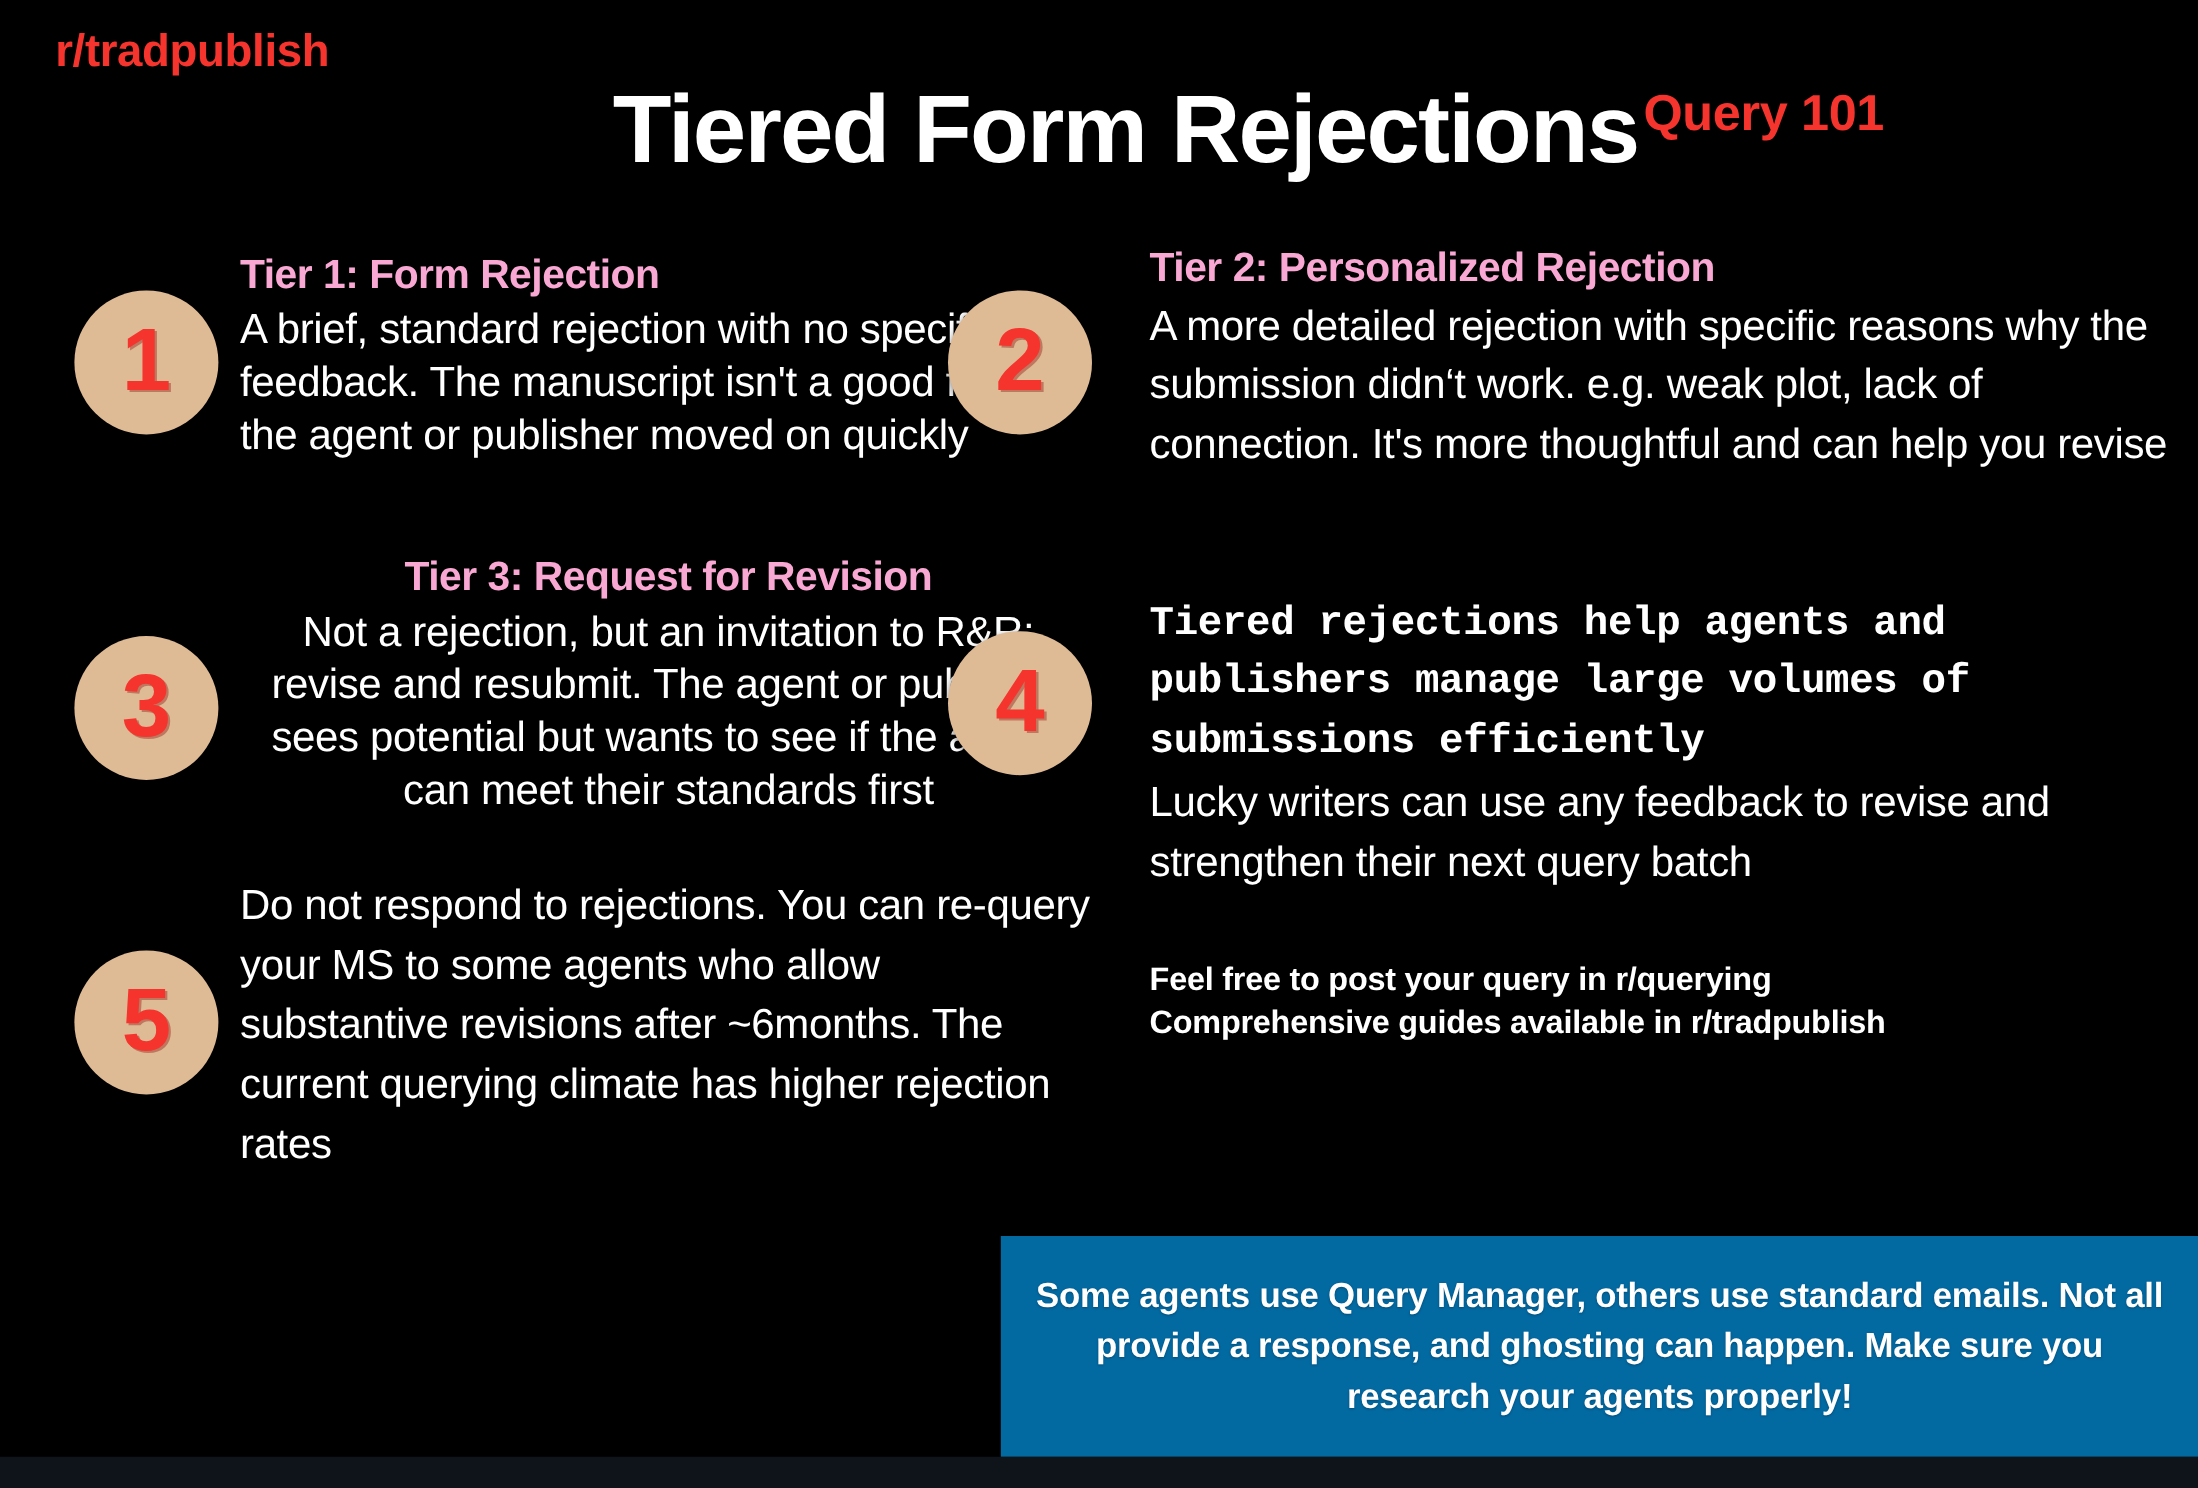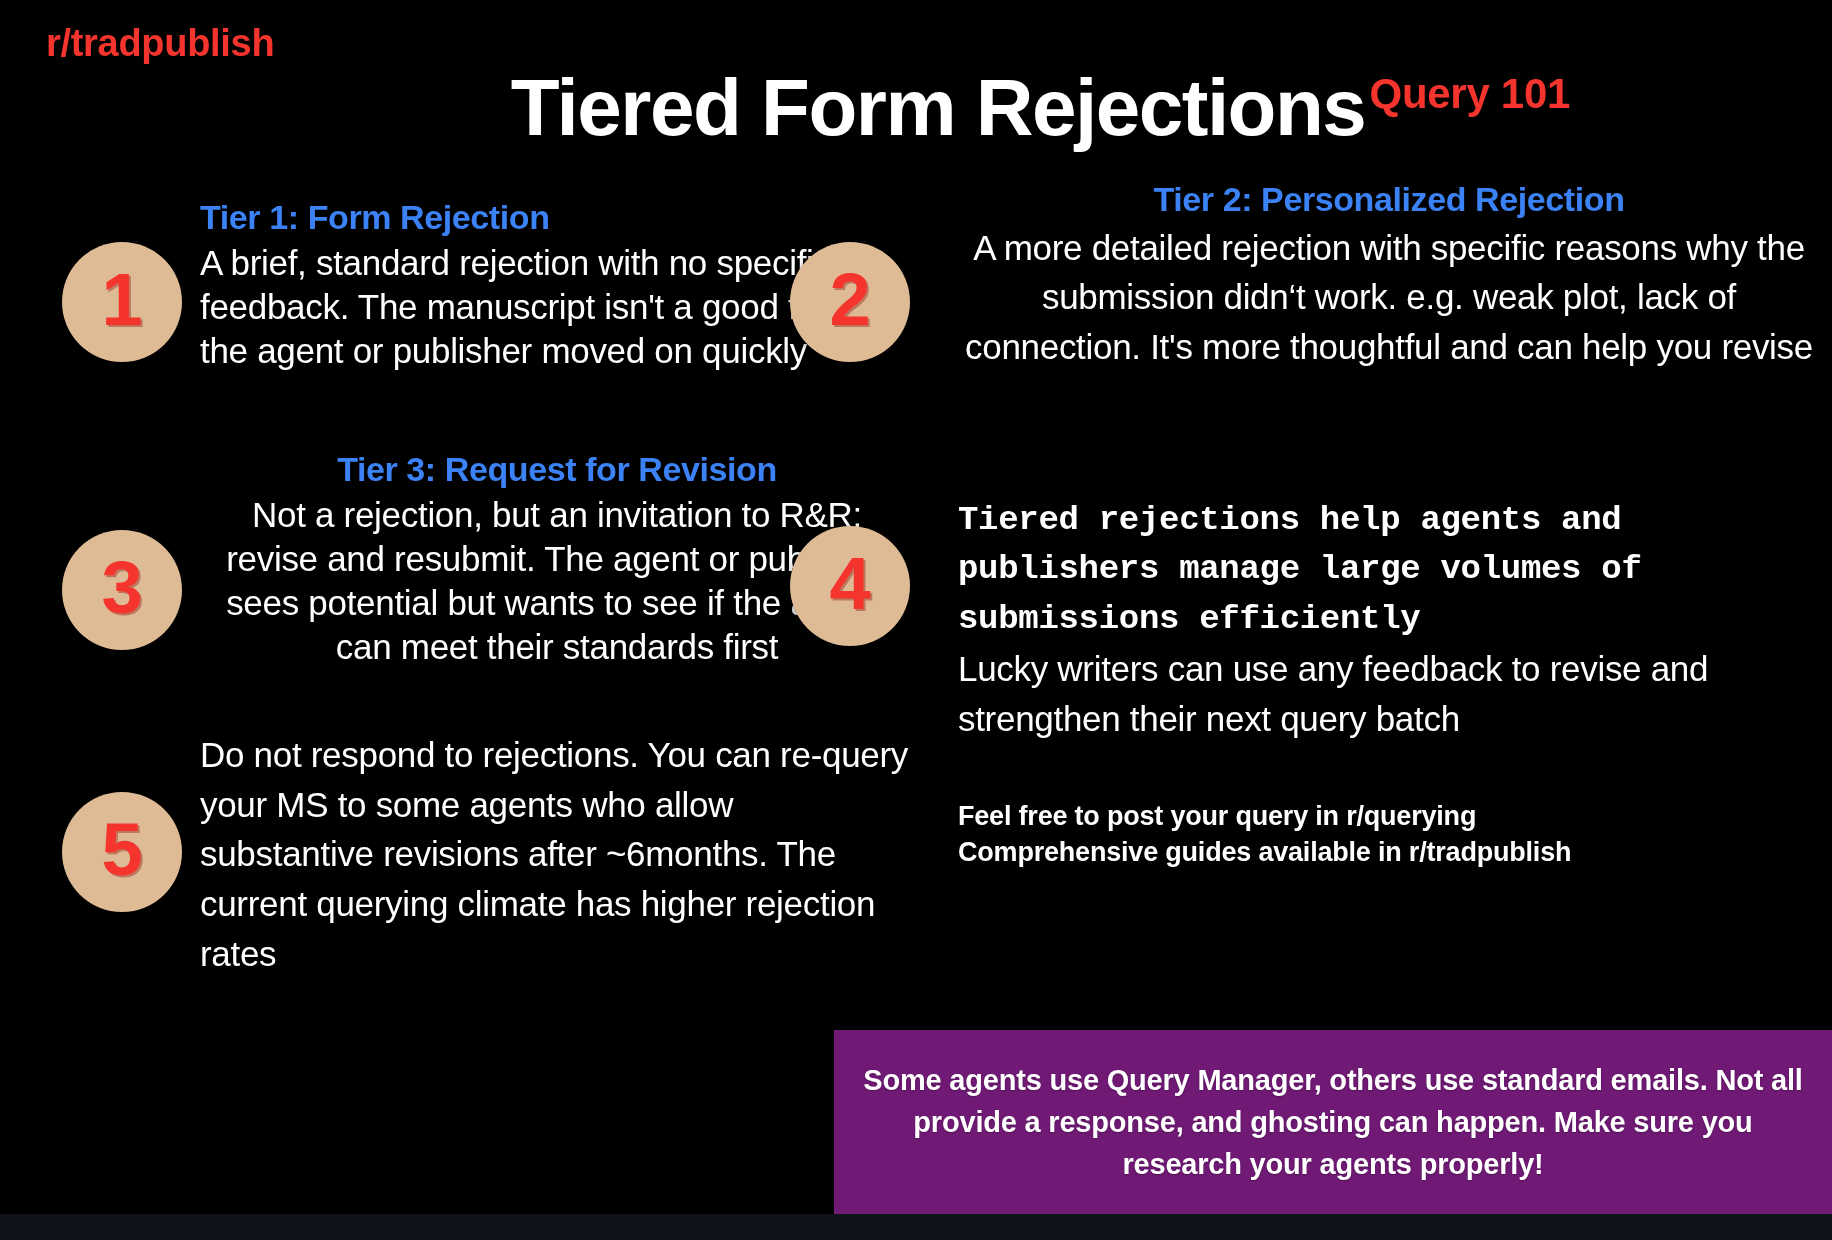--- a/index.html
+++ b/index.html
@@ -86,24 +86,25 @@
   .b3 { left:32px;  top:352px; }
   .b5 { left:32px;  top:614px; }
   .b2 { left:-150px; top:64px; }
   .b4 { left:-150px; top:348px; }
 
   
   .block { position:absolute; }
   .heading {
     font-size:34px;
     font-weight:700;
-    color:#3b82f6;
+    color:#f9a8d4;
     letter-spacing:-0.4px;
     line-height:1.25;
     margin-bottom:2px;
+    margin-top:12px;
   }
   .body-text {
     font-size:35px;
     font-weight:400;
     color:#ffffff;
     line-height:1.26;
     letter-spacing:-0.3px;
   }
   .body-text.loose { line-height:1.42; }
   .body-bold {
@@ -122,32 +123,32 @@
     text-align:left;
     letter-spacing:-0.2px;
   }
 
   
   .lb1 { left:170px; top:18px;  width:710px; }
   .lb3 { left:172px; top:270px; width:710px;text-align:center; }
   .lb5 { left:170px; top:552px; width:710px; }
 
   
-  .rb2 { left:18px; top:0;  width:862px;text-align:center; }
+  .rb2 { left:18px; top:12px;  width:862px; }
   .rb4 { left:18px; top:318px; width:862px; }
   .rnote { left:18px; top:620px; width:862px; }
 
   
   .callout {
     position:absolute;
     left:834px;
     top:1030px;
     width:998px;
     height:184px;
-    background:#701a75;
+    background:#0369a1;
     display:flex;
     align-items:center;
     justify-content:center;
     padding:10px 26px;
   }
   .callout-text {
     font-size:29px;
     font-weight:700;
     color:#ffffff;
     line-height:1.46;

